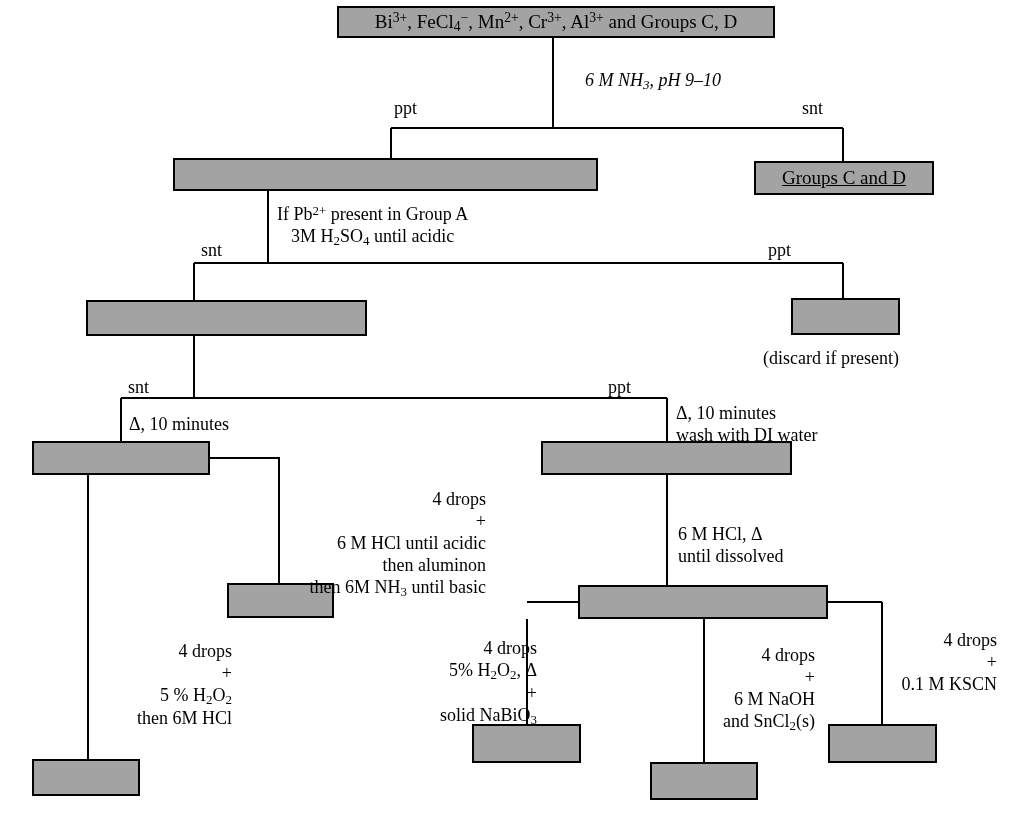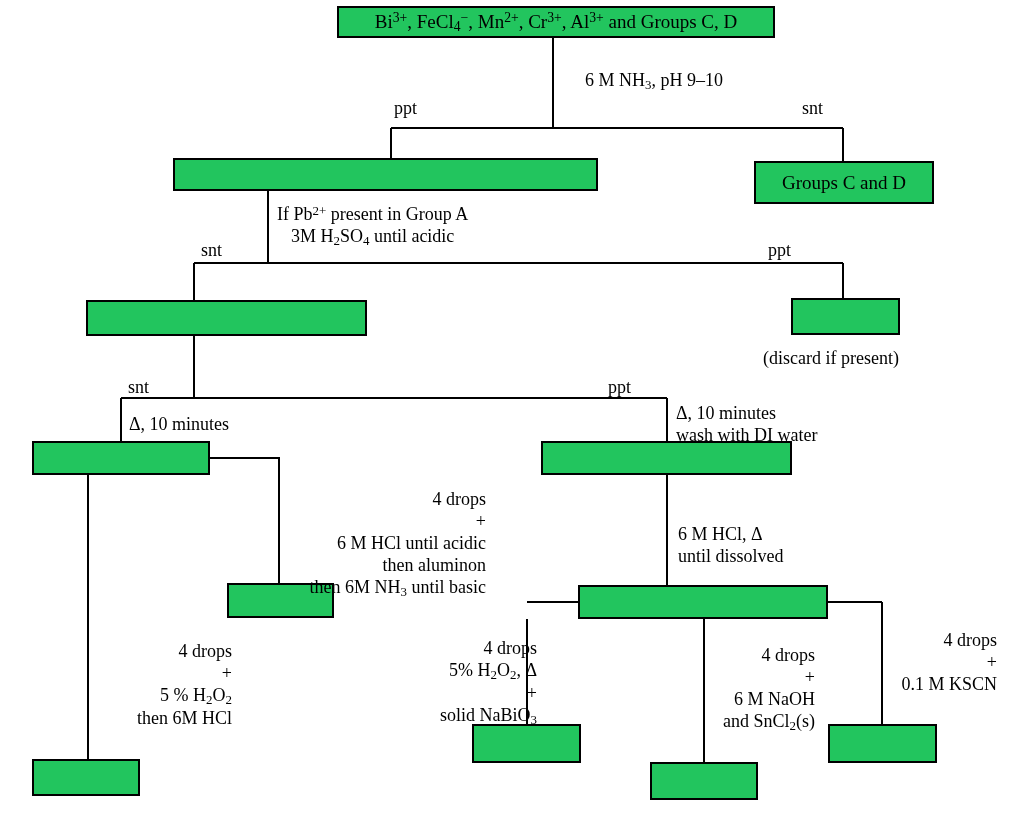--- a/index.html
+++ b/index.html
@@ -23,21 +23,21 @@
     position: absolute;
     top: 0;
     left: 0;
     width: 1024px;
     height: 840px;
   }
   .node {
     position: absolute;
     box-sizing: border-box;
     border: 2px solid #000000;
-    background: #22c55e;
+    background: #a3a3a3;
     display: flex;
     align-items: center;
     justify-content: center;
     font-size: 19px;
     line-height: 1.15;
     white-space: nowrap;
     z-index: 2;
   }
   .node.pad {
     padding: 0 10px;
@@ -93,21 +93,21 @@
   </svg>
 
   <div class="node pad" style="left:337px; top:6px; width:438px; height:32px;">
     <span>Bi<sup>3+</sup>, FeCl<sub>4</sub><sup>−</sup>, Mn<sup>2+</sup>, Cr<sup>3+</sup>, Al<sup>3+</sup> and Groups C, D</span>
   </div>
 
   <div class="node" style="left:173px; top:158px; width:425px; height:33px;">
     <span></span>
   </div>
 
-  <div class="node pad" style="left:754px; top:161px; width:180px; height:43px;">
+  <div class="node pad" style="left:754px; top:161px; width:180px; height:34px;text-decoration:underline;">
     <span>Groups C and D</span>
   </div>
 
   <div class="node" style="left:86px; top:300px; width:281px; height:36px;">
     <span></span>
   </div>
 
   <div class="node" style="left:791px; top:298px; width:109px; height:37px;">
     <span></span>
   </div>
@@ -137,21 +137,21 @@
   </div>
 
   <div class="node" style="left:650px; top:762px; width:108px; height:38px;">
     <span></span>
   </div>
 
   <div class="node" style="left:828px; top:724px; width:109px; height:39px;">
     <span></span>
   </div>
 
-  <div class="lbl lft" style="left:585px; top:70px;">6 M NH<sub>3</sub>, pH 9–10</div>
+  <div class="lbl lft" style="left:585px; top:70px;font-style:italic;">6 M NH<sub>3</sub>, pH 9–10</div>
 
   <div class="lbl ctr" style="left:394px; top:98px;">ppt</div>
 
   <div class="lbl ctr" style="left:802px; top:98px;">snt</div>
 
 
   <div class="lbl lft" style="left:277px; top:203px;text-align:center;">If Pb<sup>2+</sup> present in Group A<br>3M H<sub>2</sub>SO<sub>4</sub> until acidic</div>
 
   <div class="lbl ctr" style="left:201px; top:240px;">snt</div>
 

